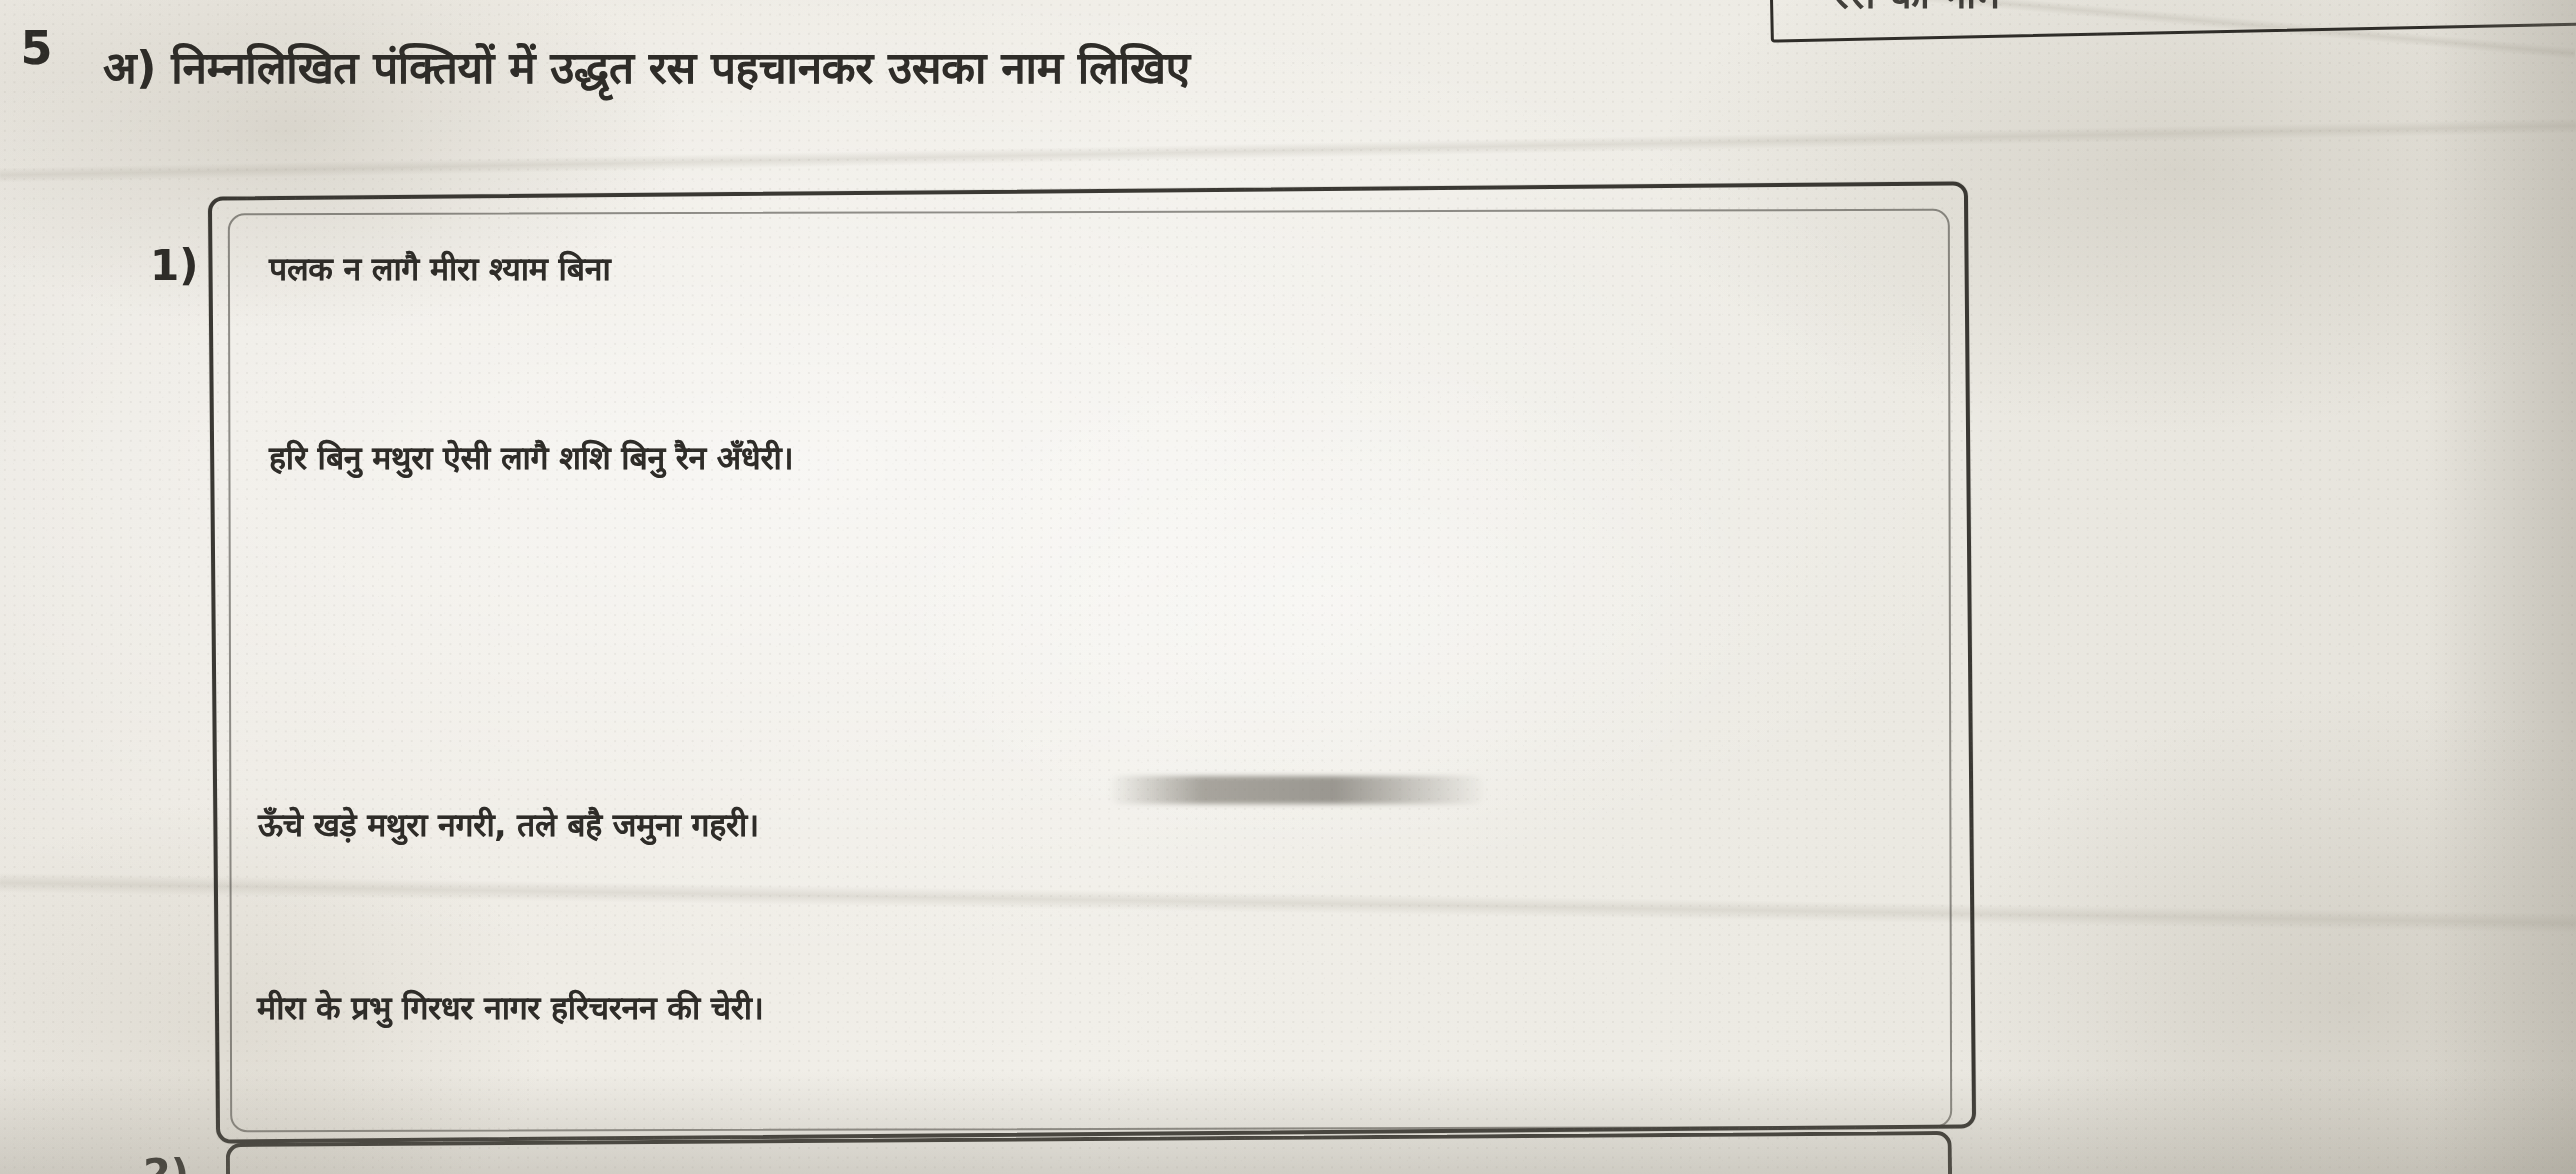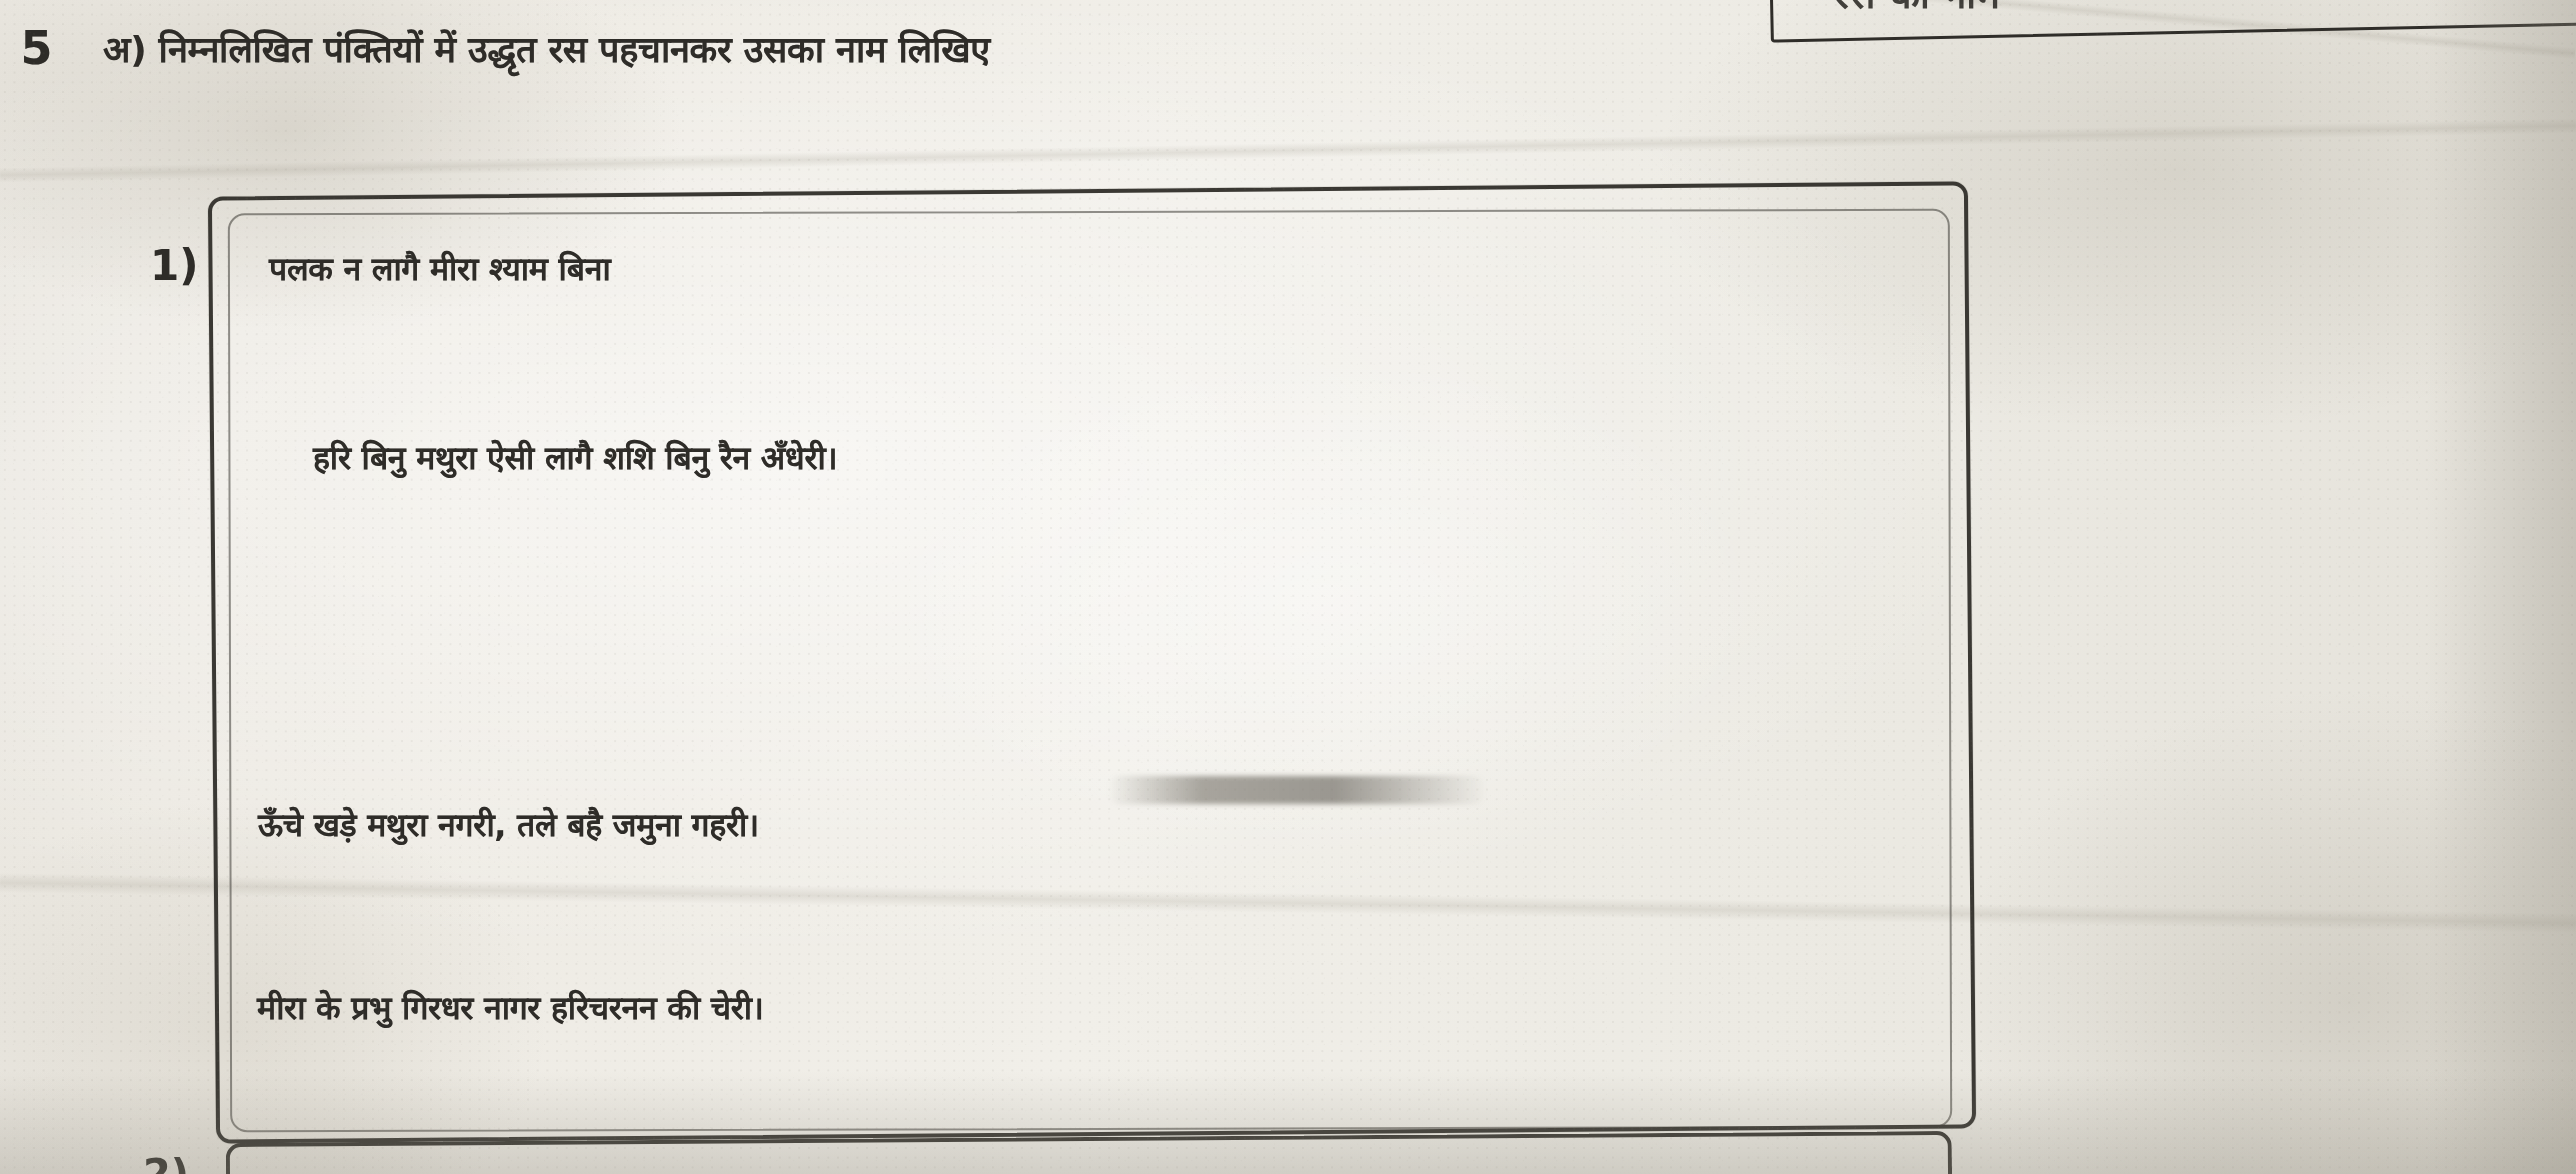--- a/index.html
+++ b/index.html
@@ -58,22 +58,22 @@
   }
 
   #q-number {
     left: 20.6px;
     top: 20.6px;
     font-size: 46px;
     letter-spacing: 0.6px;
   }
   #q-text {
     left: 103px;
-    top: 24px;
-    font-size: 36px;
+    top: 36px;
+    font-size: 44px;
     letter-spacing: -0.3px;
   }
 
   
   .verse-box {
     position: absolute;
     left: 212px;
     top: 189px;
     width: 1752px;
     height: 939px;
@@ -144,21 +144,21 @@
     left: 150px;
     top: 241px;
     font-size: 42px;
   }
 
   .line {
     font-size: 32px;
     letter-spacing: -0.3px;
   }
   #line-1 { left: 269px; top: 246px; }
-  #line-2 { left: 269px; top: 435px; margin-left: 44px; }
+  #line-2 { left: 269px; top: 435px; }
   #line-3 { left: 262px; top: 621px; }
   #line-4 { left: 258px; top: 802px; text-align: center; }
   #line-5 { left: 257px; top: 985px; }
 
   
   .smudge {
     position: absolute;
     left: 1108px;
     top: 776px;
     width: 378px;

